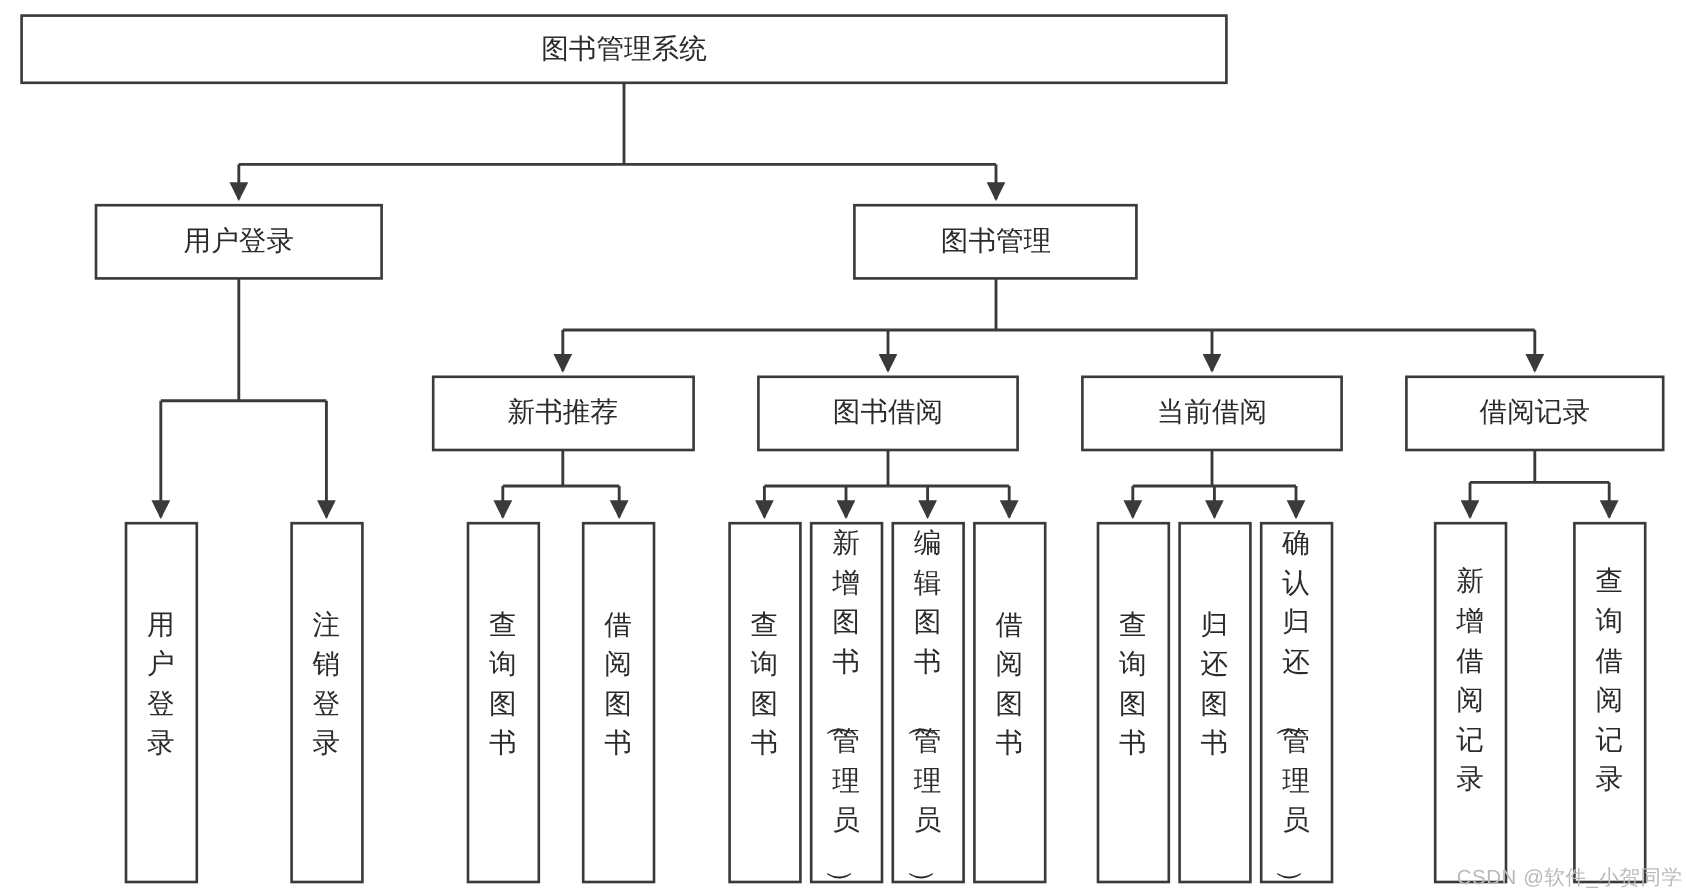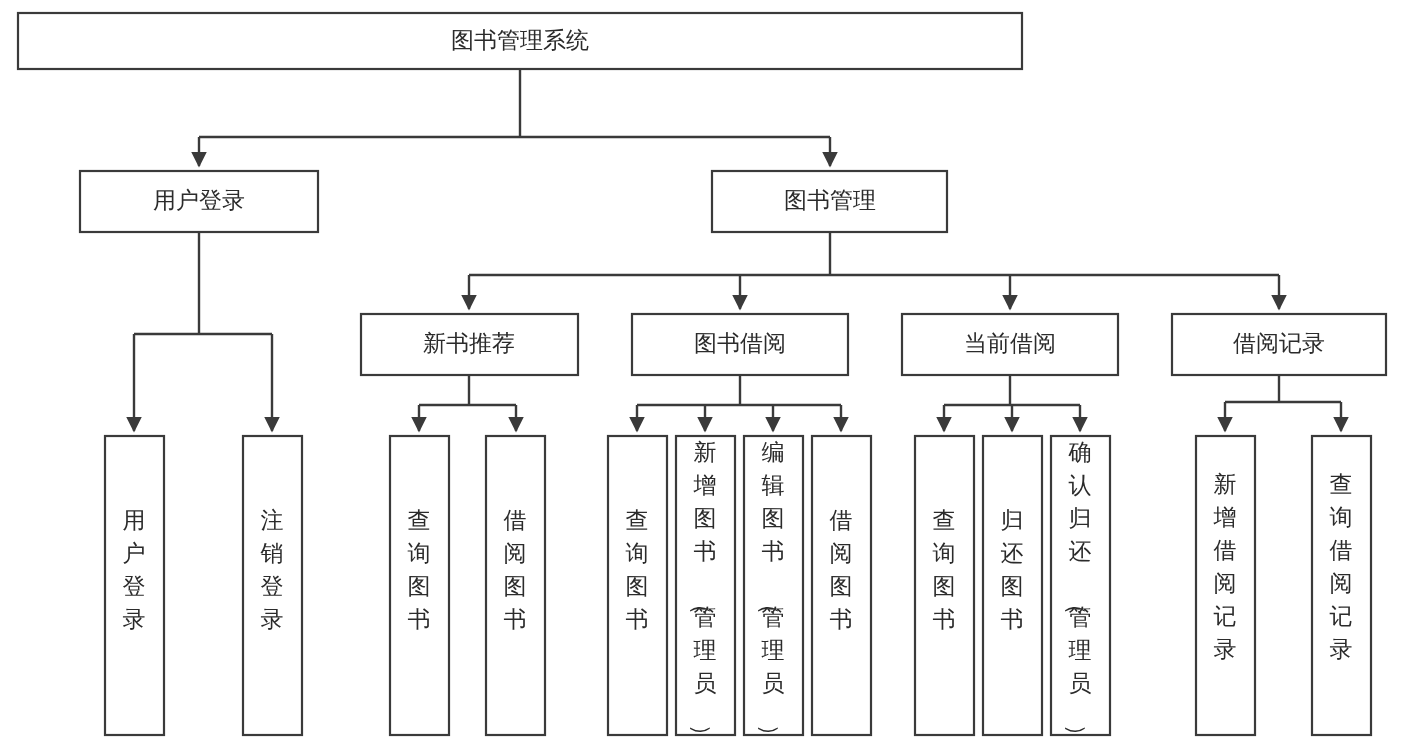--- a/index.html
+++ b/index.html
@@ -202,13 +202,14 @@
       <rect class="node-box" x="1196" y="436" width="59" height="299"></rect>
       <text class="node-label-v" x="1225" y="492"><tspan x="1225" y="492">新</tspan><tspan x="1225" y="525">增</tspan><tspan x="1225" y="558">借</tspan><tspan x="1225" y="591">阅</tspan><tspan x="1225" y="624">记</tspan><tspan x="1225" y="657">录</tspan></text>
     </g>
     <g>
       <rect class="node-box" x="1312" y="436" width="59" height="299"></rect>
       <text class="node-label-v" x="1341" y="492"><tspan x="1341" y="492">查</tspan><tspan x="1341" y="525">询</tspan><tspan x="1341" y="558">借</tspan><tspan x="1341" y="591">阅</tspan><tspan x="1341" y="624">记</tspan><tspan x="1341" y="657">录</tspan></text>
     </g>
 
   </svg>
 
+  <div class="watermark">CSDN @软件_小贺同学</div>
 </div>
 
 </body></html>

